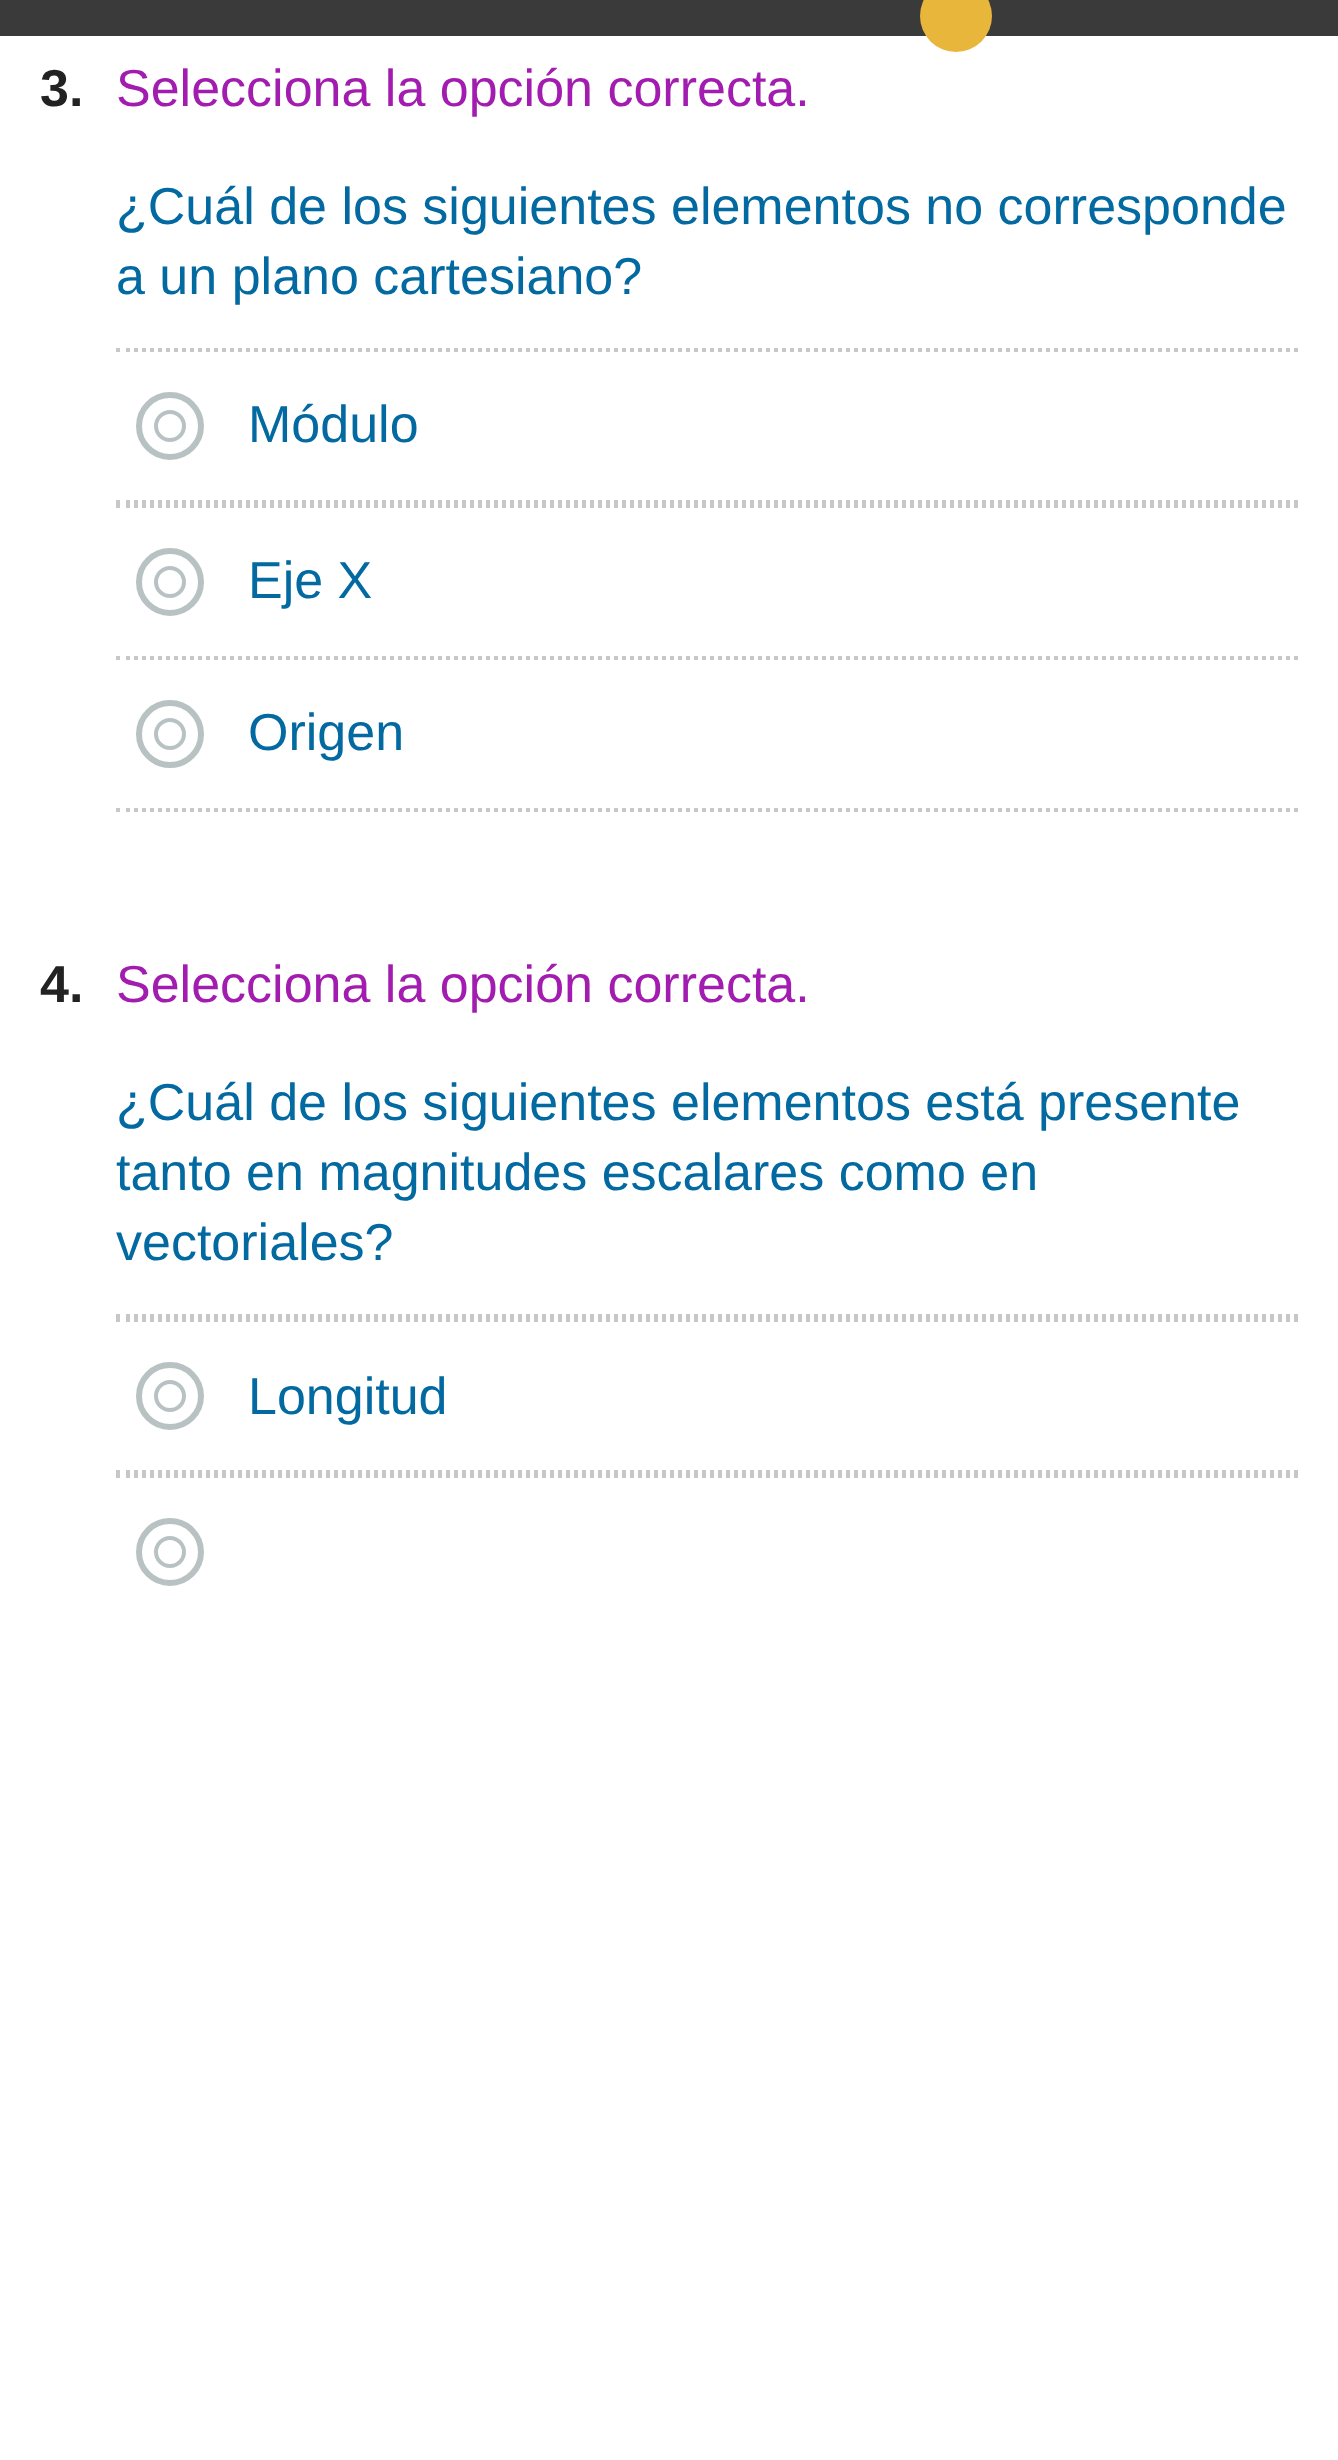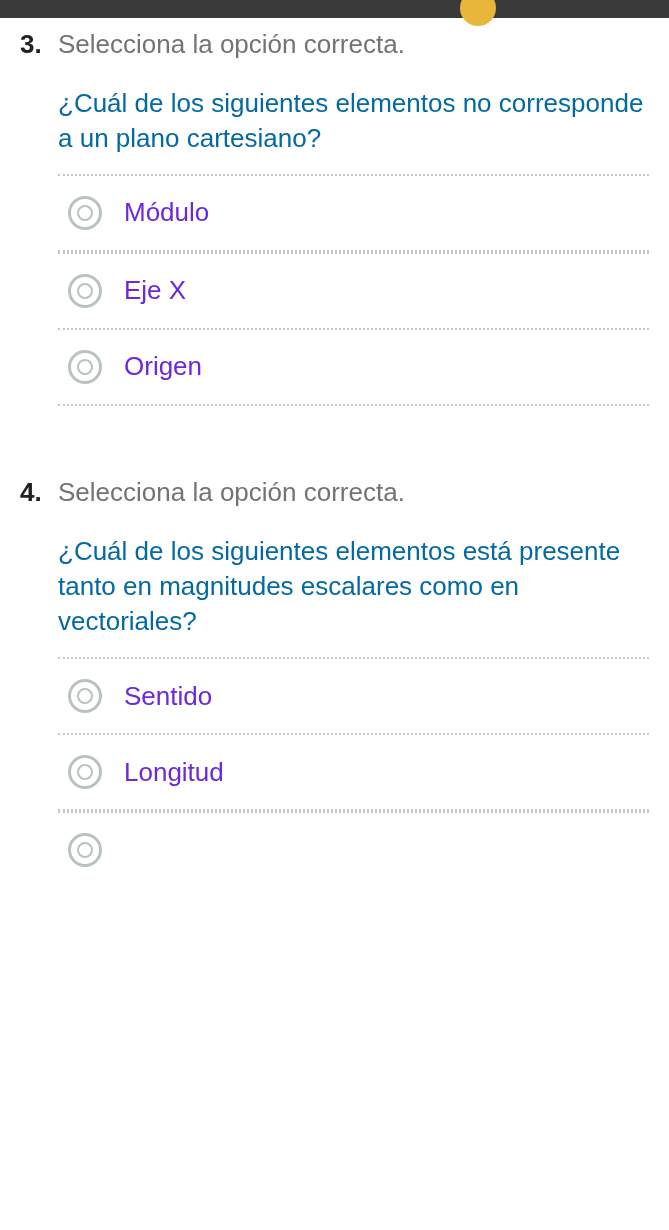--- a/index.html
+++ b/index.html
@@ -23,21 +23,21 @@
   .q-row { display: flex; align-items: baseline; margin-bottom: 18px; }
   .q-num {
     font-weight: 700;
     font-size: 26px;
     width: 38px;
     flex-shrink: 0;
   }
   .q-body { flex: 1; }
   .q-instruction {
     font-size: 26px;
-    color: #737373;
+    color: #a21caf;
     line-height: 1.3;
   }
   .q-text {
     font-size: 26px;
     color: #0369a1;
     line-height: 1.35;
     margin-top: 24px;
     margin-bottom: 18px;
   }
   .options { }
@@ -64,21 +64,21 @@
     flex-shrink: 0;
   }
   .radio-inner {
     width: 16px;
     height: 16px;
     border: 2px solid #b9c2c2;
     border-radius: 50%;
   }
   .opt-label {
     font-size: 26px;
-    color: #6d28d9;
+    color: #0369a1;
   }
 </style>
 </head>
 <body>
 
 <div class="top-bar">
   <div class="sun"></div>
 </div>
 
 <div class="content">
@@ -119,26 +119,20 @@
   </div>
 
   <div class="question-block" style="margin-bottom:0;">
     <div class="q-row">
       <div class="q-num">4.</div>
       <div class="q-body">
         <div class="q-instruction">Selecciona la opción correcta.</div>
         <div class="q-text">¿Cuál de los siguientes elementos está presente tanto en magnitudes escalares como en vectoriales?</div>
         <div class="options">
           <hr class="dotted">
-          <div class="option">
-            <span class="radio-outer">
-                <span class="radio-inner"></span>
-              </span>
-            <span class="opt-label">Sentido</span>
-          </div>
           <hr class="dotted">
           <div class="option">
             <span class="radio-outer">
                 <span class="radio-inner"></span>
               </span>
             <span class="opt-label">Longitud</span>
           </div>
           <hr class="dotted">
           <hr class="dotted">
           <div class="option">

